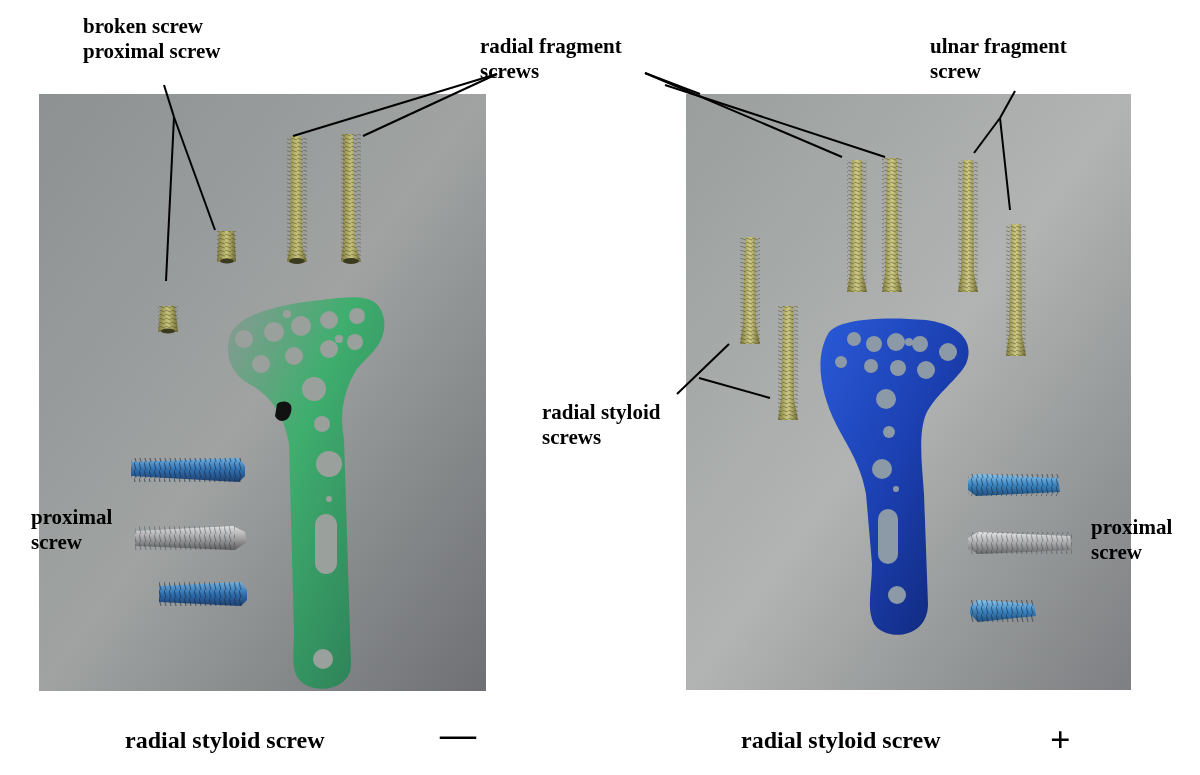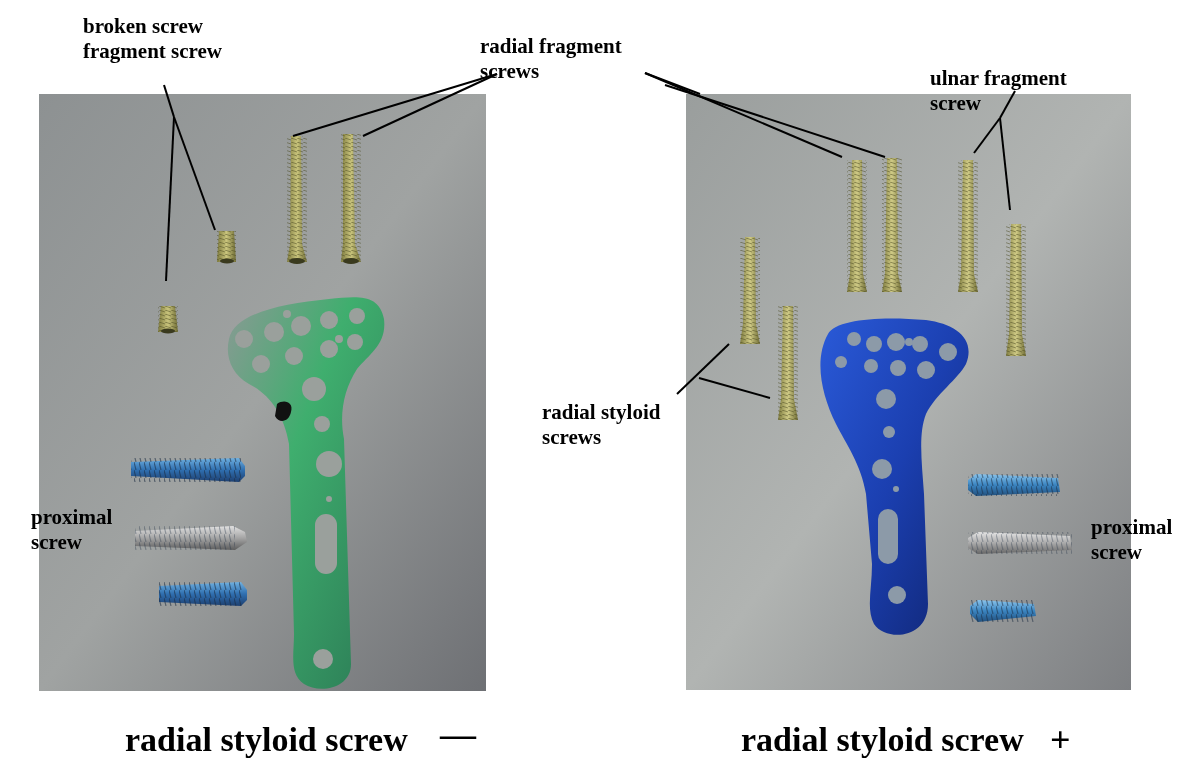--- a/index.html
+++ b/index.html
@@ -5,21 +5,21 @@
     html, body { margin: 0; padding: 0; background: #ffffff; }
     body { width: 1200px; height: 775px; position: relative; overflow: hidden;
            font-family: "Liberation Serif", "DejaVu Serif", serif; color: #000; }
     .photo { position: absolute; overflow: hidden; }
     .photo svg { display: block; }
     #photo-left  { left: 39px; top: 94px; width: 447px; height: 597px; }
     #photo-right { left: 686px; top: 94px; width: 445px; height: 596px; }
     .overlay { position: absolute; left: 0; top: 0; width: 1200px; height: 775px; pointer-events: none; }
     .label { position: absolute; font-weight: bold; font-size: 21px; line-height: 25px; white-space: nowrap; }
     .label.center { text-align: left; }
-    .caption { position: absolute; font-weight: bold; font-size: 34px; line-height: 40px; white-space: nowrap; text-align: right; }
+    .caption { position: absolute; font-weight: bold; font-size: 24px; line-height: 40px; white-space: nowrap; text-align: right; }
     .sign { position: absolute; font-weight: bold; font-size: 36px; line-height: 40px; }
   </style>
 </head>
 <body>
 
 <div class="photo" id="photo-left">
   <svg width="447" height="597" viewBox="0 0 447 597">
     <defs>
       <linearGradient id="bgL" x1="0" y1="0" x2="1" y2="1">
         <stop offset="0" stop-color="#8d9192"></stop>
@@ -236,29 +236,29 @@
     <line x1="1000" y1="118" x2="974" y2="153"></line>
     <line x1="1000" y1="118" x2="1010" y2="210"></line>
 
     <line x1="677" y1="394" x2="729" y2="344"></line>
     <line x1="699" y1="378" x2="770" y2="398"></line>
   </g>
 </svg>
 
 <div class="label" style="left:83px; top:14px;">
   <div>broken screw</div>
-  <div>fragment screw</div>
+  <div>proximal screw</div>
 </div>
 
 <div class="label center" style="left:480px; top:34px; width:180px;">
   <div>radial fragment</div>
   <div>screws</div>
 </div>
 
-<div class="label center" style="left:930px; top:34px; width:180px;margin-top:32px;">
+<div class="label center" style="left:930px; top:34px; width:180px;">
   <div>ulnar fragment</div>
   <div>screw</div>
 </div>
 
 <div class="label" style="left:542px; top:400px;">
   <div>radial styloid</div>
   <div>screws</div>
 </div>
 
 <div class="label" style="left:31px; top:505px;">

